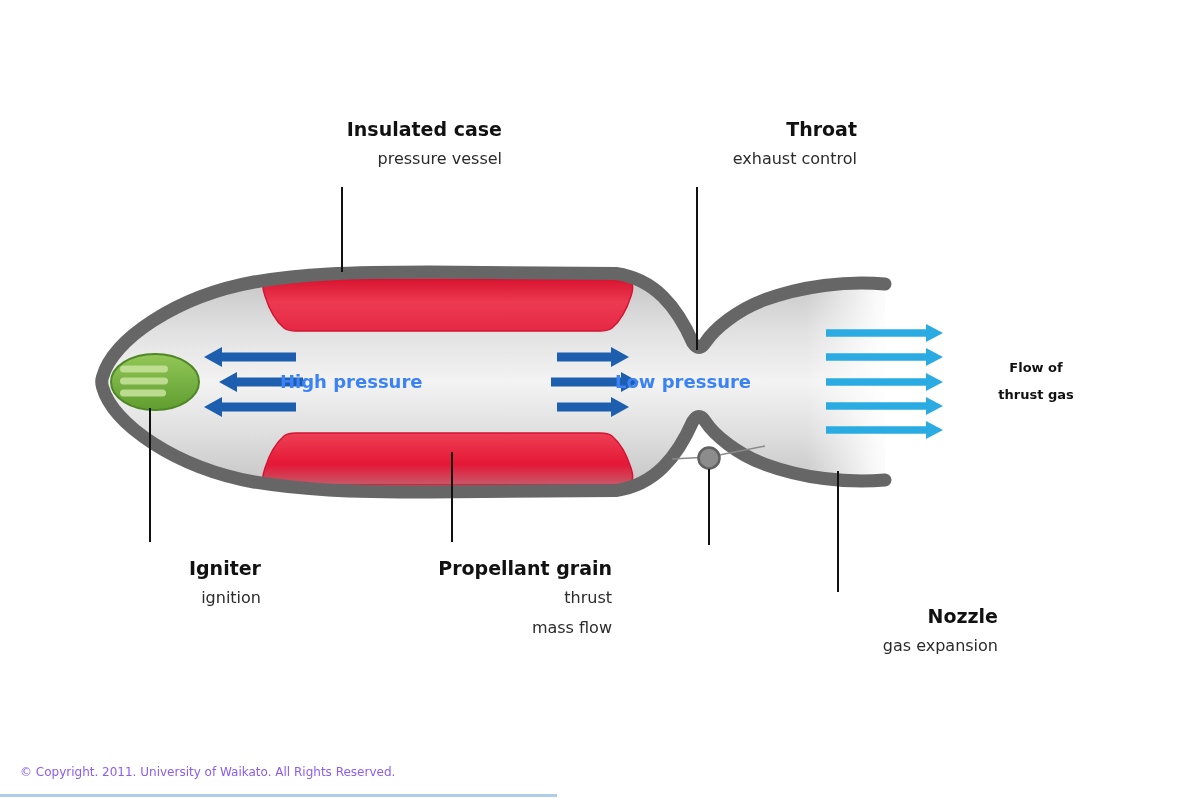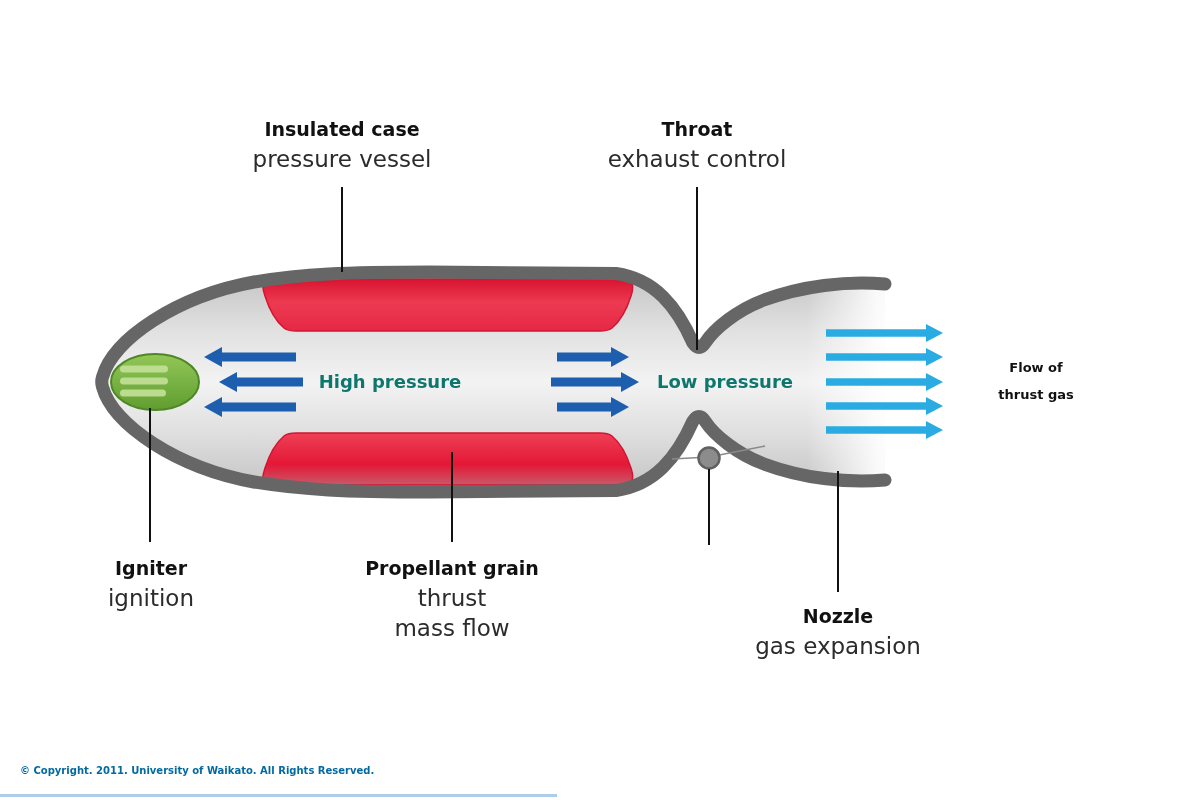--- a/index.html
+++ b/index.html
@@ -1,27 +1,27 @@
 <!DOCTYPE html>
 <html><head>
 <meta charset="utf-8">
 <style>
   html,body{margin:0;padding:0;background:#fff;}
   body{width:1200px;height:800px;position:relative;overflow:hidden;
        font-family:"DejaVu Sans","Liberation Sans",sans-serif;color:#1a1a1a;}
   .stage{position:absolute;inset:0;width:1200px;height:800px;}
   svg.diagram{position:absolute;left:0;top:0;}
-  .lbl{position:absolute;text-align:center;line-height:30px;}
+  .lbl{position:absolute;text-align:right;line-height:30px;}
   .lbl .t{font-weight:bold;font-size:19px;color:#111;}
-  .lbl .s{font-size:23px;color:#2b2b2b;}
-  .chamber-text{position:absolute;text-align:center;font-weight:bold;
-                font-size:18px;color:#0f766e;line-height:28px;width:220px;}
+  .lbl .s{font-size:16px;color:#2b2b2b;}
+  .chamber-text{position:absolute;text-align:left;font-weight:bold;
+                font-size:18px;color:#3b82f6;line-height:28px;width:220px;}
   .exhaust-text{position:absolute;text-align:center;font-weight:bold;
                 font-size:13px;color:#111;line-height:27px;width:220px;}
-  .copyright{position:absolute;left:20px;top:765px;font-size:10px;color:#0369a1;font-weight:bold;}
+  .copyright{position:absolute;left:20px;top:765px;font-size:12px;color:#8b5cf6;}
   .bottom-rule{position:absolute;left:0;top:794px;width:557px;height:3px;
                background:#5b9bd5;opacity:0.5;}
   
   #lbl-insulated{left:182px;top:114px;width:320px;}
   #lbl-throat{left:537px;top:114px;width:320px;}
   #lbl-igniter{left:41px;top:553px;width:220px;}
   #lbl-propellant{left:292px;top:553px;width:320px;}
   #lbl-guidance{left:551px;top:553px;width:320px;}
   #lbl-nozzle{left:678px;top:601px;width:320px;}
   #txt-high{left:280px;top:368px;}

